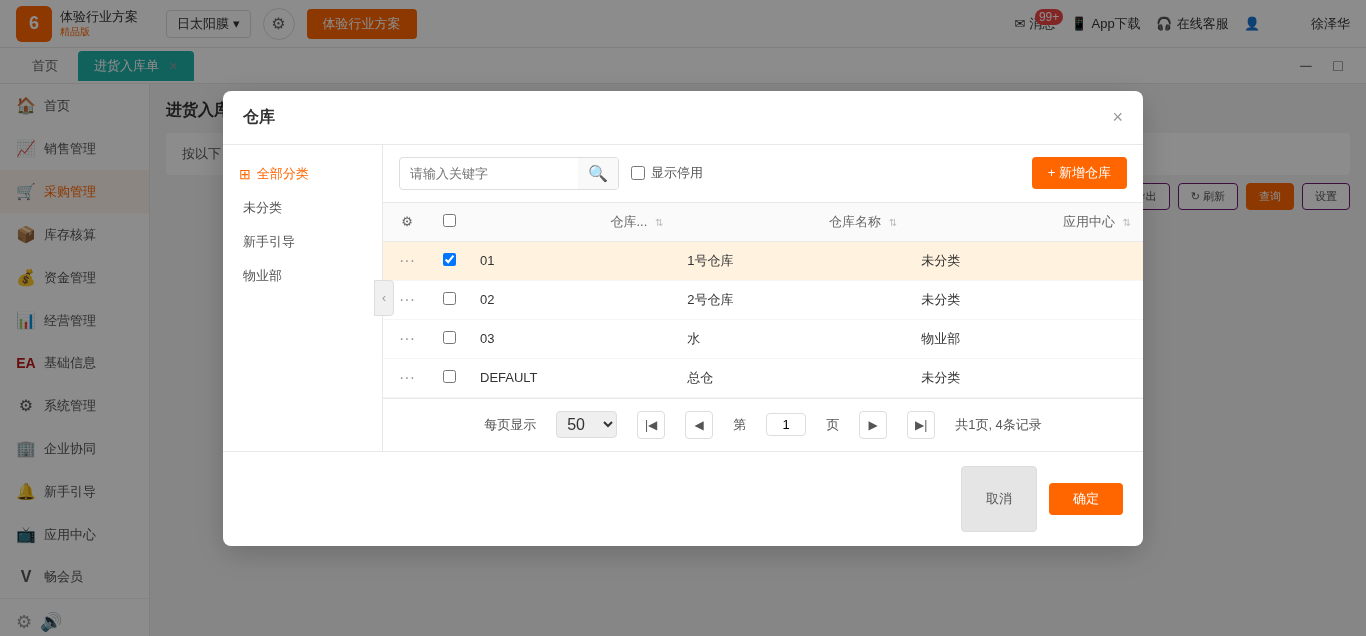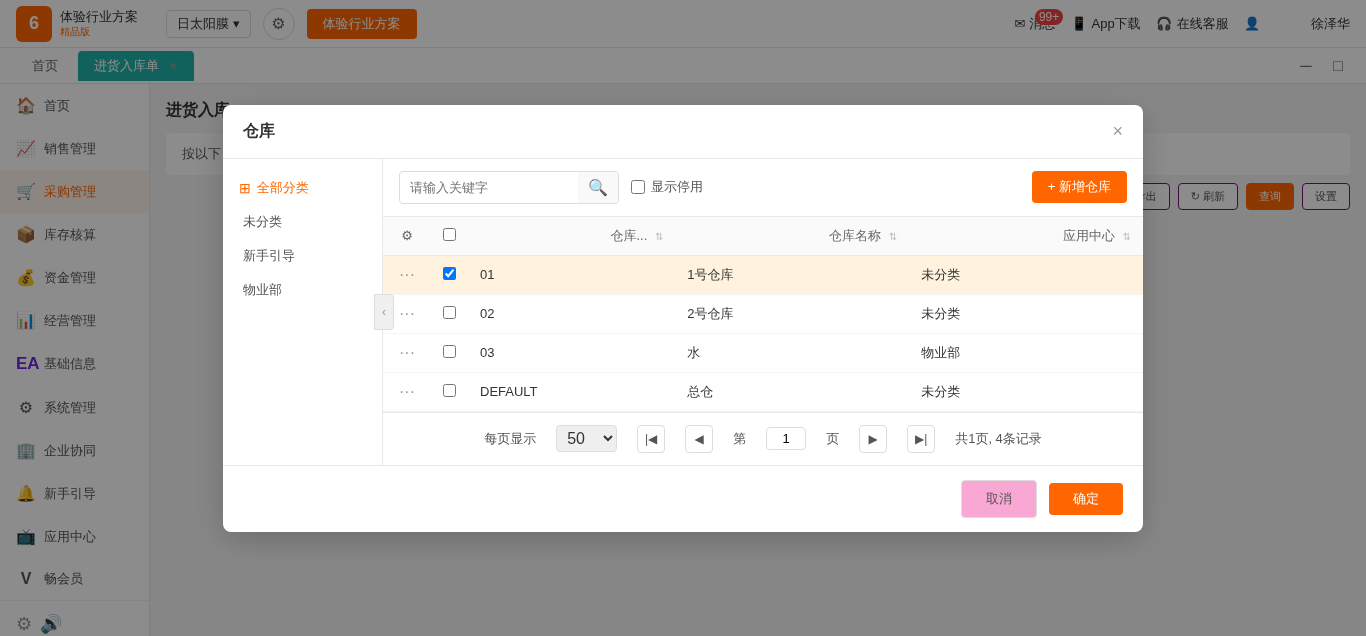--- a/index.html
+++ b/index.html
@@ -260,22 +260,22 @@
       width: 40px; border: 1px solid #ddd; border-radius: 4px;
       text-align: center; padding: 3px 4px; font-size: 13px;
     }
 
     
     .modal-footer {
       display: flex; align-items: center; justify-content: flex-end; gap: 12px;
       padding: 14px 20px; border-top: 1px solid #e8e8e8;
     }
     .cancel-btn {
-      border: 1px solid #ddd; background: #f9a8d4; border-radius: 4px;
-      padding: 9px 24px; font-size: 13px; cursor: pointer; color: #555;
+      border: 1px solid #ddd; background: #e5e5e5; border-radius: 4px;
+      padding: 23px 24px; font-size: 13px; cursor: pointer; color: #555;
     }
     .confirm-btn {
       background: #f60; color: #fff; border: none; border-radius: 4px;
       padding: 7px 24px; font-size: 13px; cursor: pointer;
     }
   </style>
 </head>
 <body>
 
 <div class="topbar">
@@ -352,21 +352,21 @@
     </div>
     <div class="sidebar-item">
       <span class="sidebar-icon">💰</span>
       <span>资金管理</span>
     </div>
     <div class="sidebar-item">
       <span class="sidebar-icon">📊</span>
       <span>经营管理</span>
     </div>
     <div class="sidebar-item">
-      <span class="sidebar-icon" style="font-size:17px;font-weight:bold;color:#6d28d9;">EA</span>
+      <span class="sidebar-icon" style="font-size:14px;font-weight:bold;color:#b91c1c;">EA</span>
       <span>基础信息</span>
     </div>
     <div class="sidebar-item">
       <span class="sidebar-icon">⚙</span>
       <span>系统管理</span>
     </div>
     <div class="sidebar-item">
       <span class="sidebar-icon">🏢</span>
       <span>企业协同</span>
     </div>

